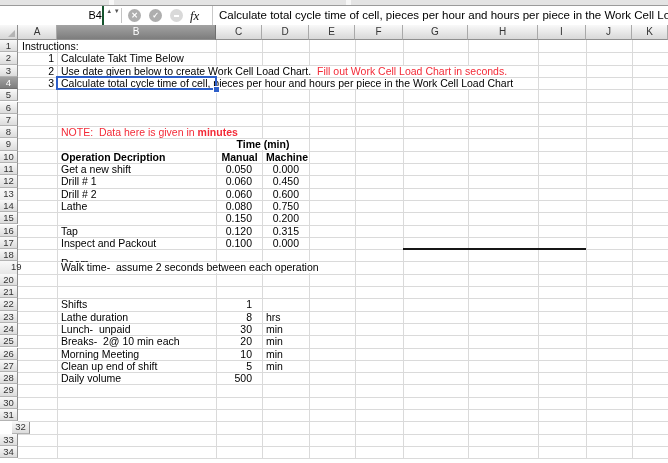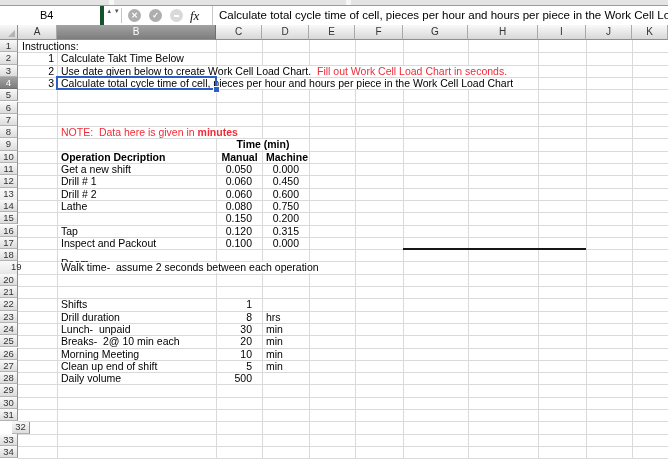--- a/index.html
+++ b/index.html
@@ -8,22 +8,22 @@
 
   
   .strip{position:absolute;left:0;top:0;width:668px;height:5px;background:#e4e4e4;
          border-bottom:1px solid #9b9b9b;}
   .strip .notch{position:absolute;top:0;width:5px;height:5px;background:#f7f7f7;}
 
   
   .fbar{position:absolute;left:0;top:6px;width:668px;height:19px;background:#fff;
         border-bottom:1px solid #b5b5b5;}
   .namebox{position:absolute;left:0;top:0;width:104px;height:19px;line-height:19px;
-           font-size:11px;color:#000;text-align:left;padding-left:40px;box-sizing:border-box;
-           border-right:4px solid #14532d;white-space:pre;}
+           font-size:11px;color:#000;text-align:right;padding-left:40px;box-sizing:border-box;
+           border-right:2px solid #14532d;white-space:pre;}
   .stepper{position:absolute;left:105px;top:2px;width:16px;height:15px;
            border-right:1px solid #c4c4c4;color:#555;font-size:6px;line-height:7px;
            text-align:center;letter-spacing:0;}
   .cbtn{position:absolute;top:3px;width:13px;height:13px;border-radius:50%;
         color:#fff;font-size:8px;line-height:13px;text-align:center;font-weight:bold;}
   .cbtn.cancel{left:128px;background:#aeaeae;}
   .cbtn.accept{left:149px;background:#aeaeae;}
   .cbtn.dim{left:170px;background:#d9d9d9;}
   .cbtn.dim::after{content:"";position:absolute;left:4px;top:6px;width:5px;height:1.5px;background:#fff;}
   .fx{position:absolute;left:190px;top:1px;height:19px;line-height:18px;
@@ -197,21 +197,21 @@
       <div class="cell" style="left: 263px; top: 213.2px; height: 11px; line-height: 11px; width: 46px; text-align: right; padding-right: 10px;"><span>0.200</span></div>
       <div class="cell" style="left: 58px; top: 225.5px; height: 11px; line-height: 11px; width: 158px;"><span>Tap</span></div>
       <div class="cell" style="left: 217px; top: 225.5px; height: 11px; line-height: 11px; width: 45px; text-align: right; padding-right: 10px;"><span>0.120</span></div>
       <div class="cell" style="left: 263px; top: 225.5px; height: 11px; line-height: 11px; width: 46px; text-align: right; padding-right: 10px;"><span>0.315</span></div>
       <div class="cell" style="left: 58px; top: 237.8px; height: 11px; line-height: 11px; width: 158px;"><span>Inspect and Packout</span></div>
       <div class="cell" style="left: 217px; top: 237.8px; height: 11px; line-height: 11px; width: 45px; text-align: right; padding-right: 10px;"><span>0.100</span></div>
       <div class="cell" style="left: 263px; top: 237.8px; height: 11px; line-height: 11px; width: 46px; text-align: right; padding-right: 10px;"><span>0.000</span></div>
       <div class="cell ovf" style="left: 58px; top: 262.4px; height: 11px; line-height: 11px;"><span>Walk time-  assume 2 seconds between each operation</span></div>
       <div class="cell" style="left: 58px; top: 299.3px; height: 11px; line-height: 11px; width: 158px;"><span>Shifts</span></div>
       <div class="cell" style="left: 217px; top: 299.3px; height: 11px; line-height: 11px; width: 45px; text-align: right; padding-right: 10px;"><span>1</span></div>
-      <div class="cell" style="left: 58px; top: 311.6px; height: 11px; line-height: 11px; width: 158px;"><span>Drill duration</span></div>
+      <div class="cell" style="left: 58px; top: 311.6px; height: 11px; line-height: 11px; width: 158px;"><span>Lathe duration</span></div>
       <div class="cell" style="left: 217px; top: 311.6px; height: 11px; line-height: 11px; width: 45px; text-align: right; padding-right: 10px;"><span>8</span></div>
       <div class="cell" style="left: 263px; top: 311.6px; height: 11px; line-height: 11px; width: 46px;"><span>hrs</span></div>
       <div class="cell" style="left: 58px; top: 323.9px; height: 11px; line-height: 11px; width: 158px;"><span>Lunch-  unpaid</span></div>
       <div class="cell" style="left: 217px; top: 323.9px; height: 11px; line-height: 11px; width: 45px; text-align: right; padding-right: 10px;"><span>30</span></div>
       <div class="cell" style="left: 263px; top: 323.9px; height: 11px; line-height: 11px; width: 46px;"><span>min</span></div>
       <div class="cell" style="left: 58px; top: 336.2px; height: 11px; line-height: 11px; width: 158px;"><span>Breaks-  2@ 10 min each</span></div>
       <div class="cell" style="left: 217px; top: 336.2px; height: 11px; line-height: 11px; width: 45px; text-align: right; padding-right: 10px;"><span>20</span></div>
       <div class="cell" style="left: 263px; top: 336.2px; height: 11px; line-height: 11px; width: 46px;"><span>min</span></div>
       <div class="cell" style="left: 58px; top: 348.5px; height: 11px; line-height: 11px; width: 158px;"><span>Morning Meeting</span></div>
       <div class="cell" style="left: 217px; top: 348.5px; height: 11px; line-height: 11px; width: 45px; text-align: right; padding-right: 10px;"><span>10</span></div>

